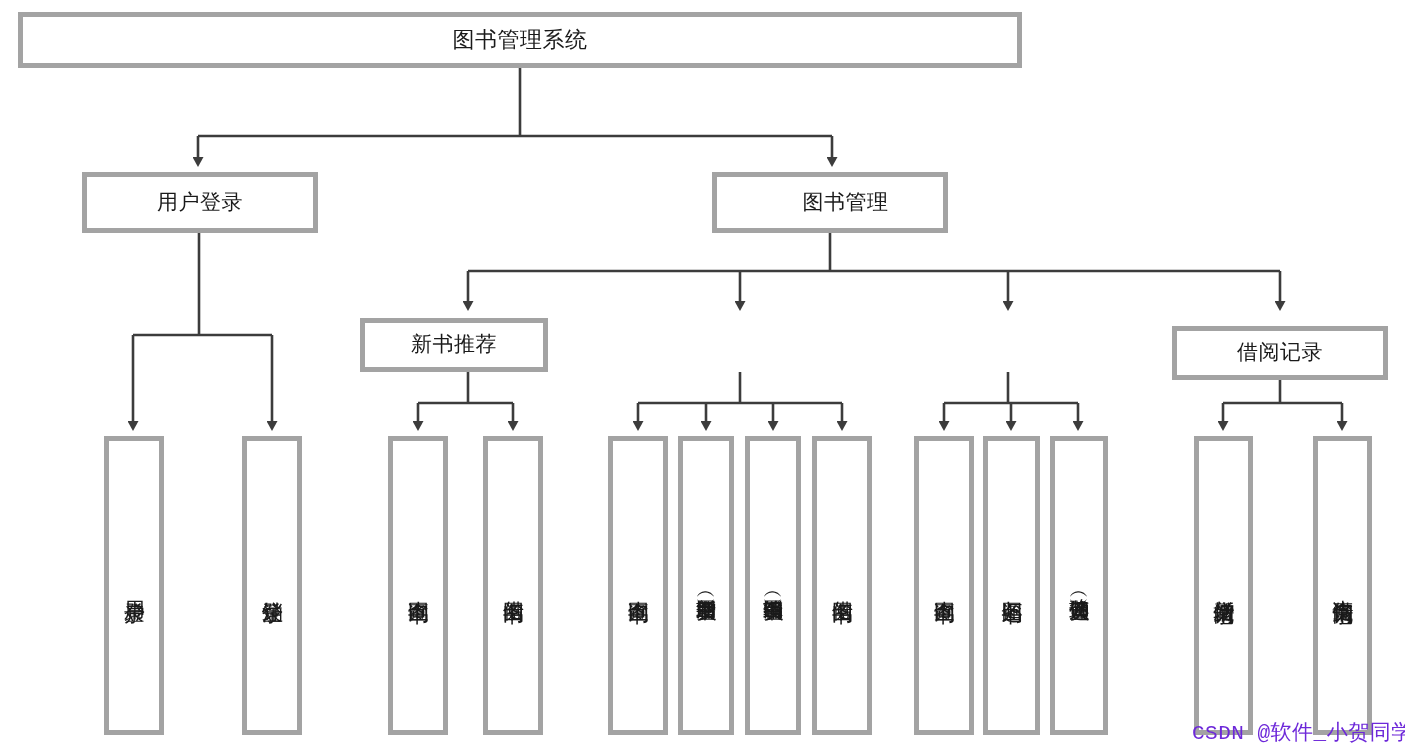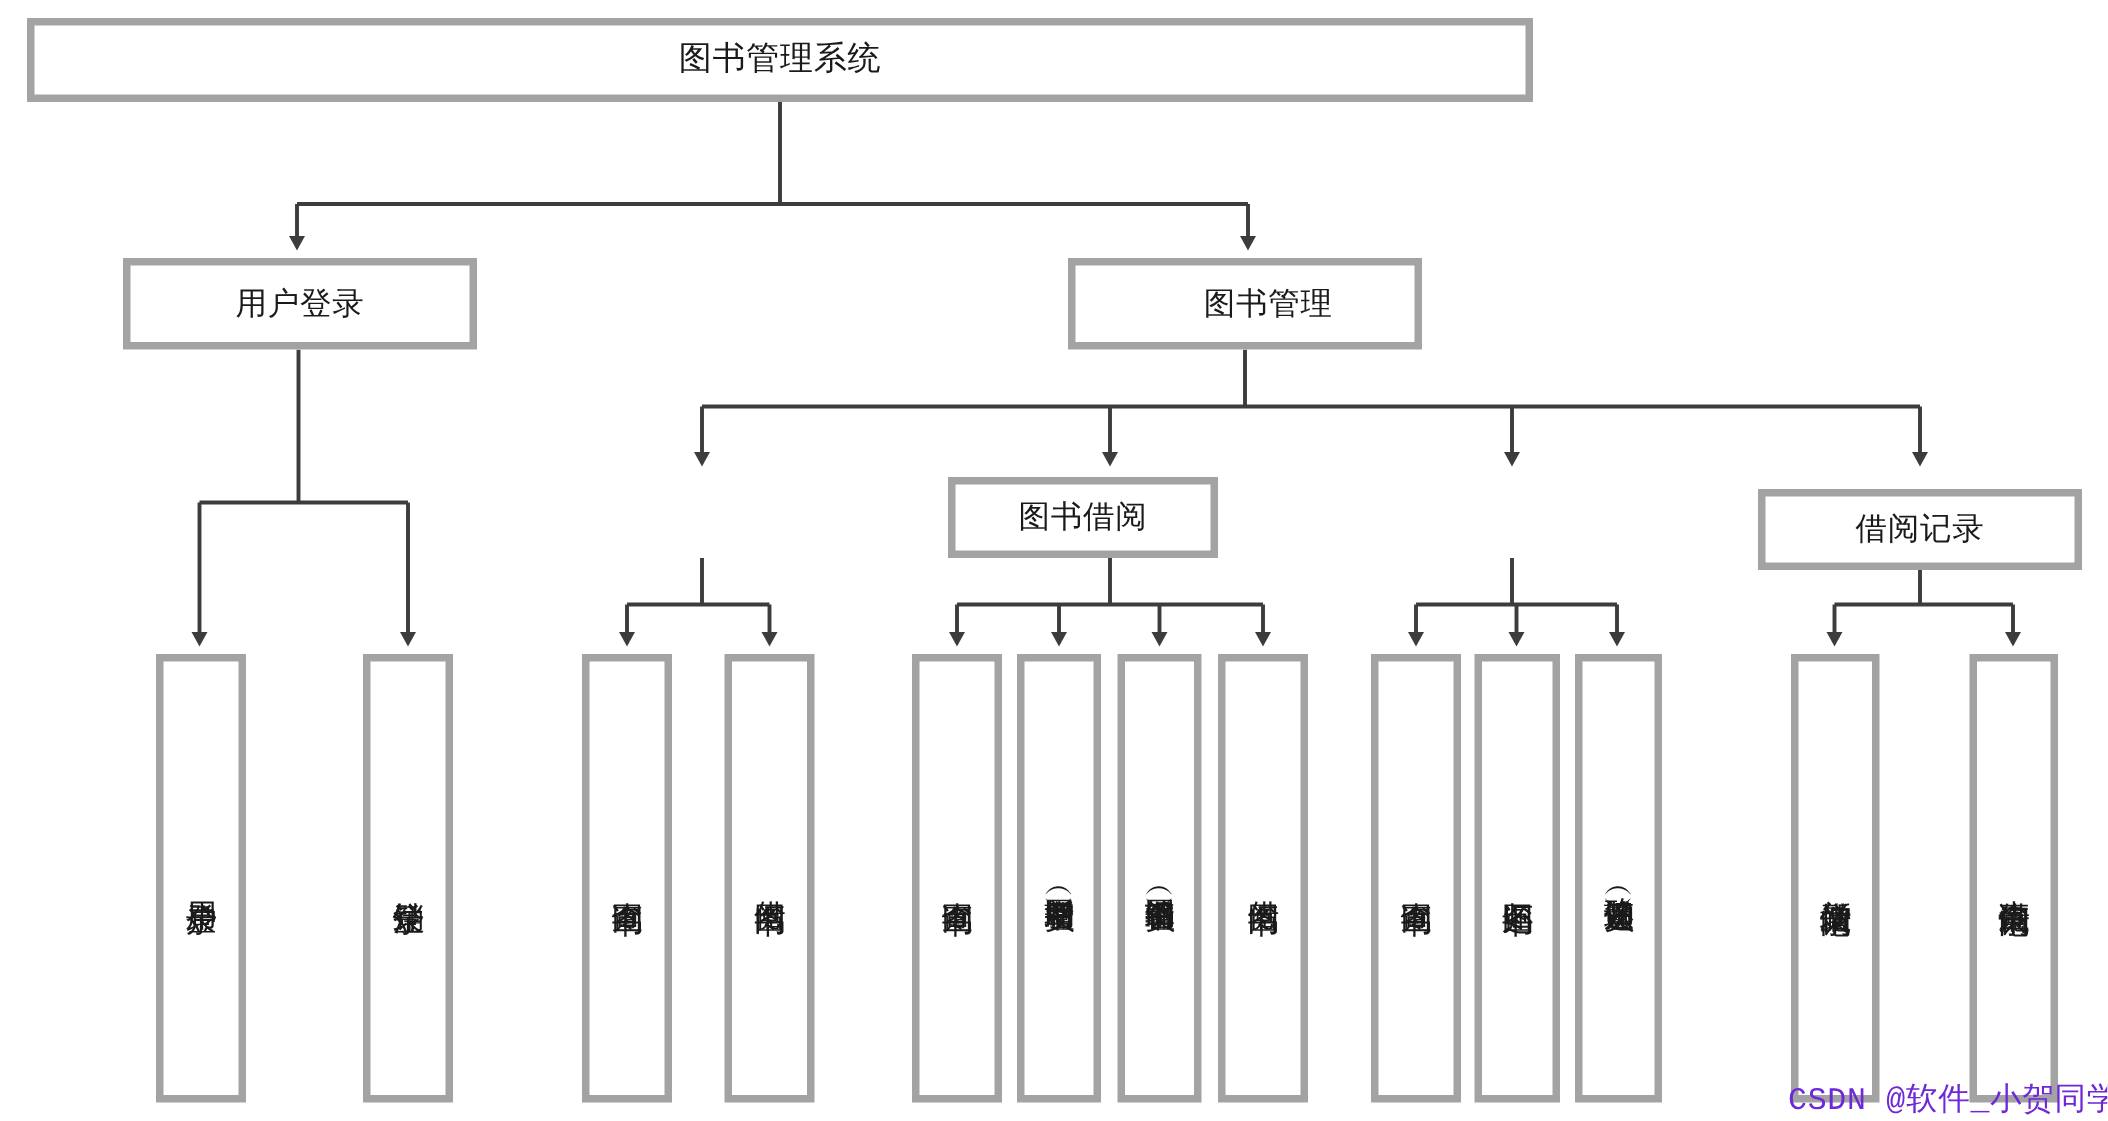--- a/index.html
+++ b/index.html
@@ -137,24 +137,24 @@
   </div>
 
   <div class="node horiz" style="left:82px; top:172px; width:236px; height:61px;">
     <span class="node-label">用户登录</span>
   </div>
 
   <div class="node horiz" style="left:712px; top:172px; width:236px; height:61px;padding-left:31px;">
     <span class="node-label">图书管理</span>
   </div>
 
-
-  <div class="node horiz" style="left:632px; top:318px; width:180px; height:54px;">
-    <span class="node-label">图书借阅</span>
-  </div>
+  <div class="node horiz" style="left:360px; top:318px; width:188px; height:54px;">
+    <span class="node-label">新书推荐</span>
+  </div>
+
 
 
   <div class="node horiz" style="left:1172px; top:326px; width:216px; height:54px;">
     <span class="node-label">借阅记录</span>
   </div>
 
   <div class="node vert" style="left:104px; top:436px; width:60px; height:299px;">
     <span class="node-label">用户登录</span>
   </div>
 

